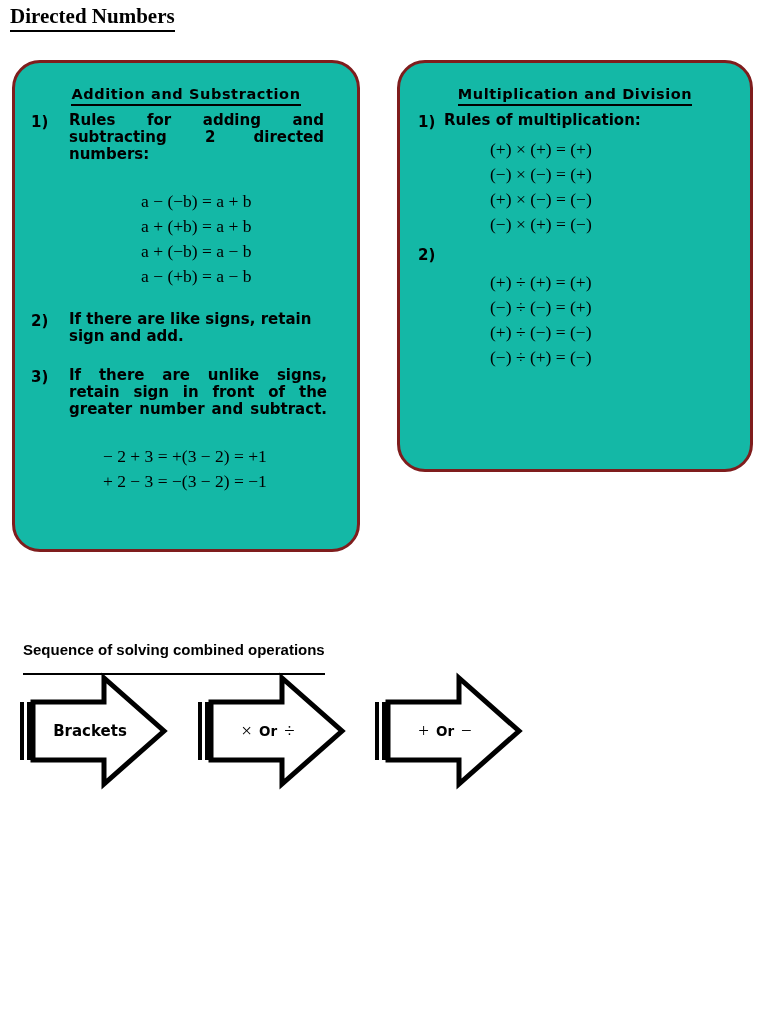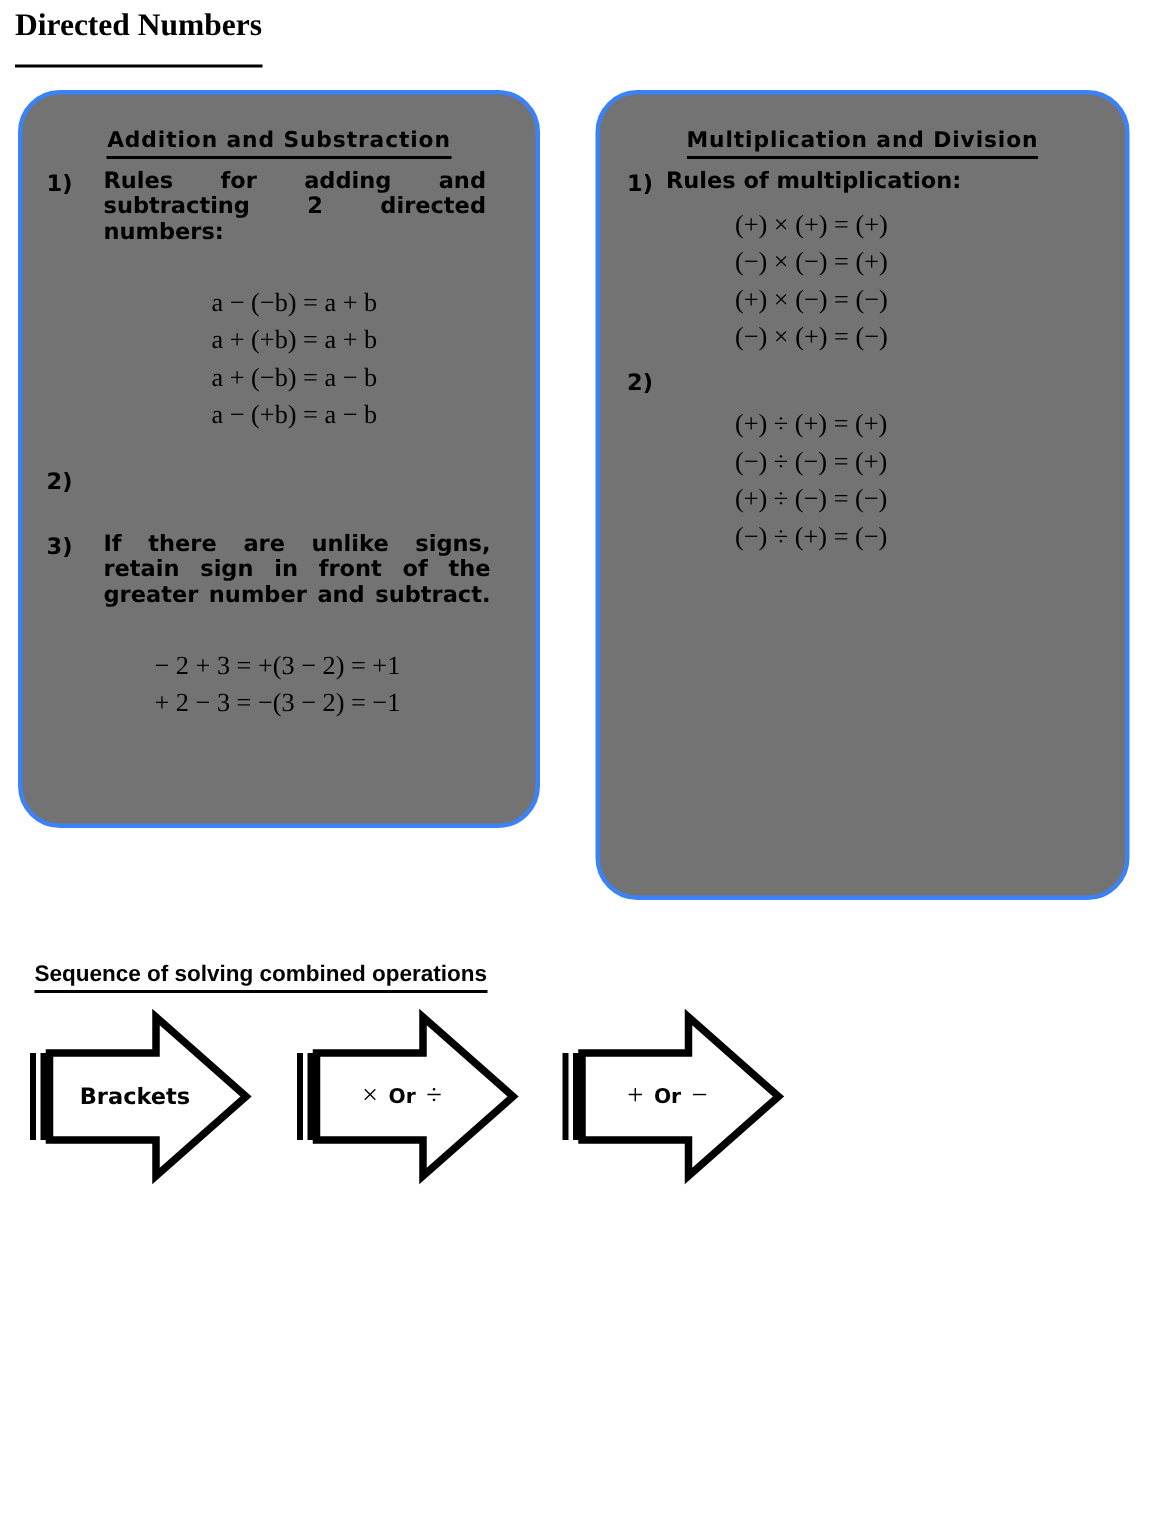--- a/index.html
+++ b/index.html
@@ -20,34 +20,34 @@
   .page-title {
     position: absolute;
     left: 10px;
     top: 3px;
     font-family: "Liberation Serif", "DejaVu Serif", serif;
     font-weight: bold;
     font-size: 21px;
     line-height: 26px;
     letter-spacing: 0px;
     border-bottom: 2.5px solid #000;
-    padding-bottom: 14px;
+    padding-bottom: 1px;
     white-space: nowrap;
   }
 
   
   .rule-box {
     position: absolute;
-    border: 3px solid #3b82f6;
+    border: 3px solid #7f1d1d;
     border-radius: 28px;
-    background: #737373;
+    background: #14b8a6;
     box-sizing: border-box;
   }
   #box-add  { left: 12px;  top: 60px; width: 348px; height: 492px; }
-  #box-mult { left: 397px; top: 60px; width: 356px; height: 540px; }
+  #box-mult { left: 397px; top: 60px; width: 356px; height: 412px; }
 
   .box-title {
     text-align: center;
     font-family: "DejaVu Sans", sans-serif;
     font-weight: bold;
     font-size: 14.5px;
     letter-spacing: 0.6px;
     margin-top: 23px;
     margin-bottom: 10px;
   }
@@ -115,21 +115,21 @@
   
   .seq-title {
     position: absolute;
     left: 23px;
     top: 640px;
     font-family: "Liberation Sans", sans-serif;
     font-weight: bold;
     font-size: 15px;
     line-height: 19px;
     border-bottom: 2px solid #000;
-    padding-bottom: 1px;
+    padding-bottom: 14px;
     white-space: nowrap;
     text-align: center;
   }
 
   .arrow-row {
     position: absolute;
     left: 0;
     top: 672px;
     width: 636px;
     height: 120px;
@@ -188,20 +188,21 @@
     </div>
     <div class="eqs1">
       <div class="math v">a − (−b) = a + b</div>
       <div class="math v">a + (+b) = a + b</div>
       <div class="math v">a + (−b) = a − b</div>
       <div class="math v">a − (+b) = a − b</div>
     </div>
 
     <div class="item item2">
       <div class="marker">2)</div>
+      <div class="item-text">If there are like signs, retain sign and add.</div>
     </div>
 
     <div class="item item3">
       <div class="marker">3)</div>
       <div class="item-text justify">If there are unlike signs, retain sign in front of the greater number and subtract.</div>
     </div>
     <div class="eqs3">
       <div class="math">− 2 + 3 = +(3 − 2) = +1</div>
       <div class="math">+ 2 − 3 = −(3 − 2) = −1</div>
     </div>

